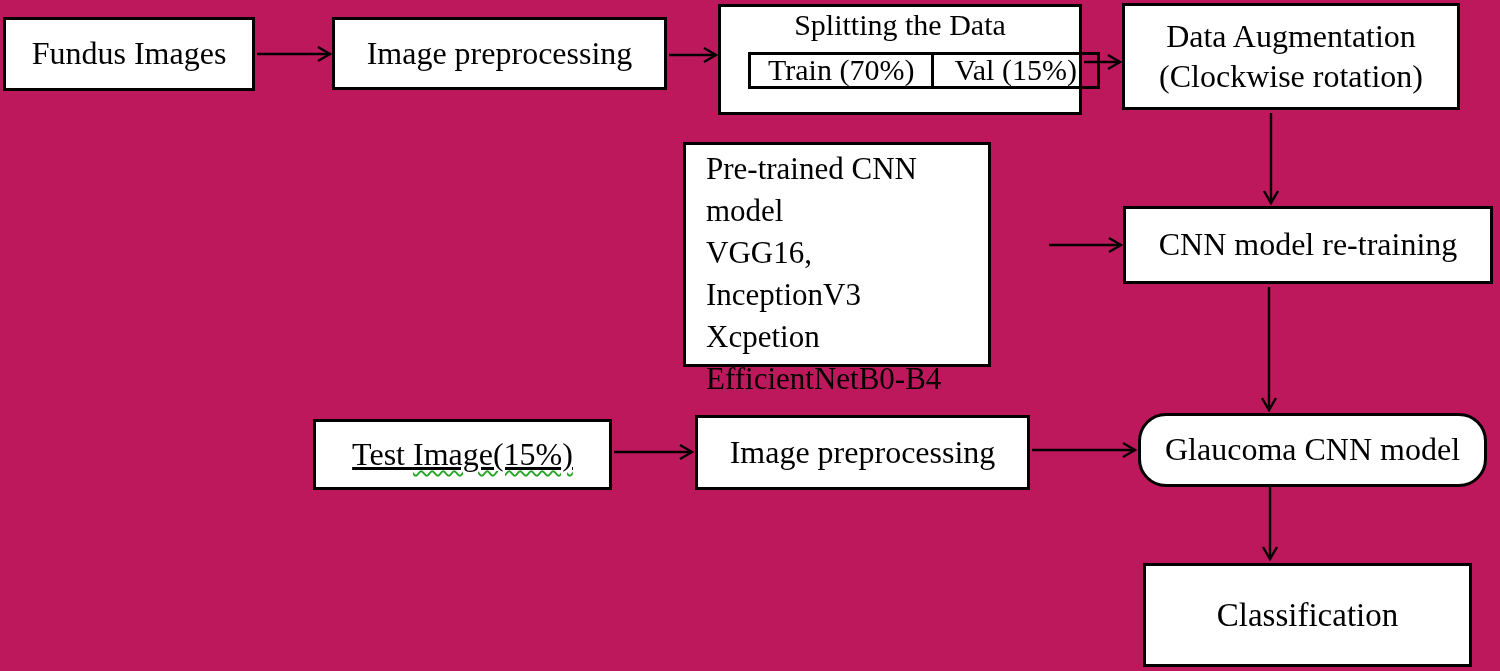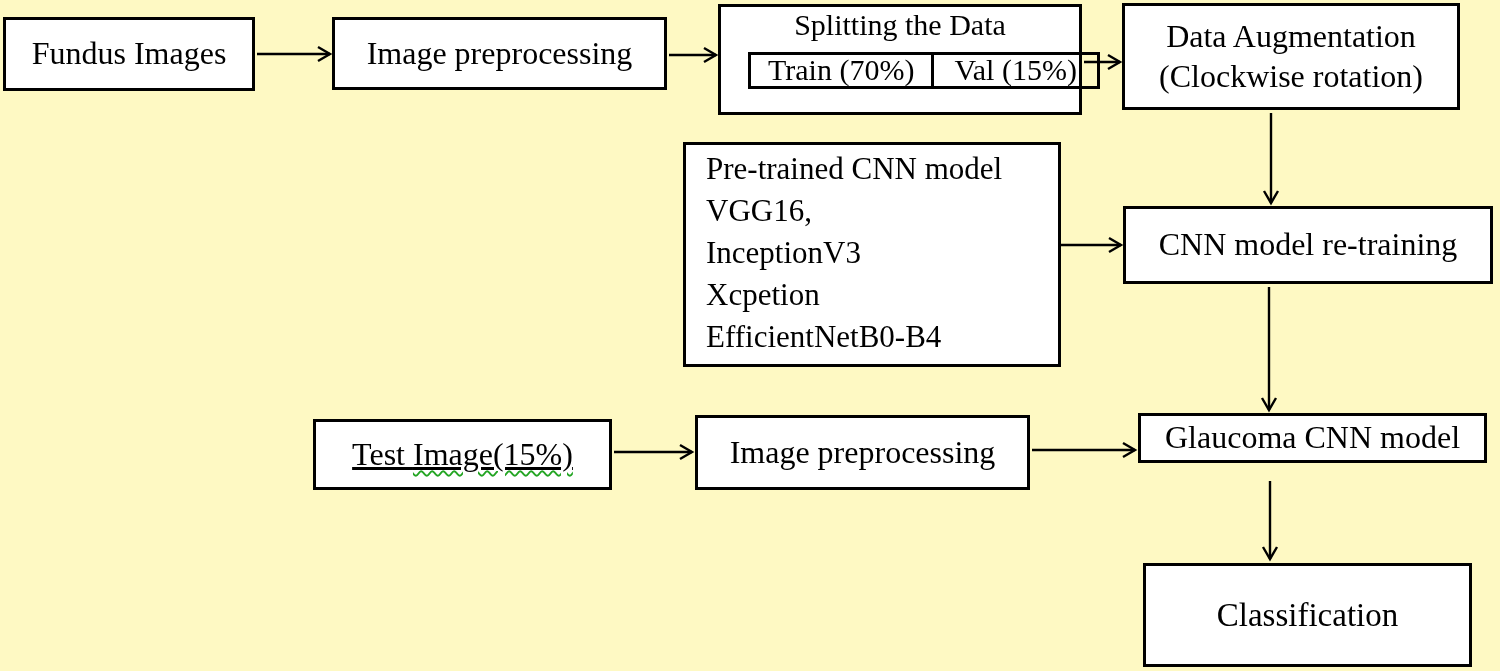--- a/index.html
+++ b/index.html
@@ -1,20 +1,20 @@
 <!DOCTYPE html>
 <html><head>
 <meta charset="utf-8">
 <style>
   html,body { margin:0; padding:0; background:#ffffff; }
   .canvas {
     position:relative;
     width:1500px;
     height:671px;
-    background:#fef9c3;
+    background:#be185d;
     font-family:"Liberation Serif","DejaVu Serif",serif;
     color:#000000;
     overflow:hidden;
   }
   .arrows {
     position:absolute;
     left:0; top:0;
     width:1500px;
     height:671px;
     pointer-events:none;
@@ -28,26 +28,26 @@
     align-items:center;
     justify-content:center;
     text-align:center;
     font-size:32px;
     line-height:1.22;
   }
   .n1  { left:3px;    top:17px;  width:252px; height:74px; }
   .n2  { left:332px;  top:17px;  width:335px; height:73px; }
   .n3  { left:718px;  top:4px;   width:364px; height:111px; display:block; }
   .n4  { left:1122px; top:3px;   width:338px; height:107px; flex-direction:column; }
-  .n5  { left:683px;  top:142px; width:378px; height:225px; display:block;
+  .n5  { left:683px;  top:142px; width:308px; height:225px; display:block;
          text-align:left; padding:3px 8px 16px 20px; font-size:31px; line-height:42px; }
   .n6  { left:1123px; top:206px; width:370px; height:78px; }
   .n7  { left:313px;  top:419px; width:299px; height:71px;text-decoration:underline; }
   .n8  { left:695px;  top:415px; width:335px; height:75px; }
-  .n9  { left:1138px; top:413px; width:349px; height:50px; }
+  .n9  { left:1138px; top:413px; width:349px; height:74px;border-radius:28px; }
   .n10 { left:1143px; top:563px; width:329px; height:104px; flex-direction:column;
          font-size:33px; line-height:40px; }
   .split-title { text-align:center; font-size:30px; }
   .split-table {
     position:absolute; left:3px; top:45px; width:352px; height:37px;
     border:3px solid #000000; box-sizing:border-box; display:flex;margin-left:24px;
   }
   .cell {
     display:flex; align-items:center; justify-content:center;
     font-size:30px; height:100%; box-sizing:border-box; white-space:nowrap;

